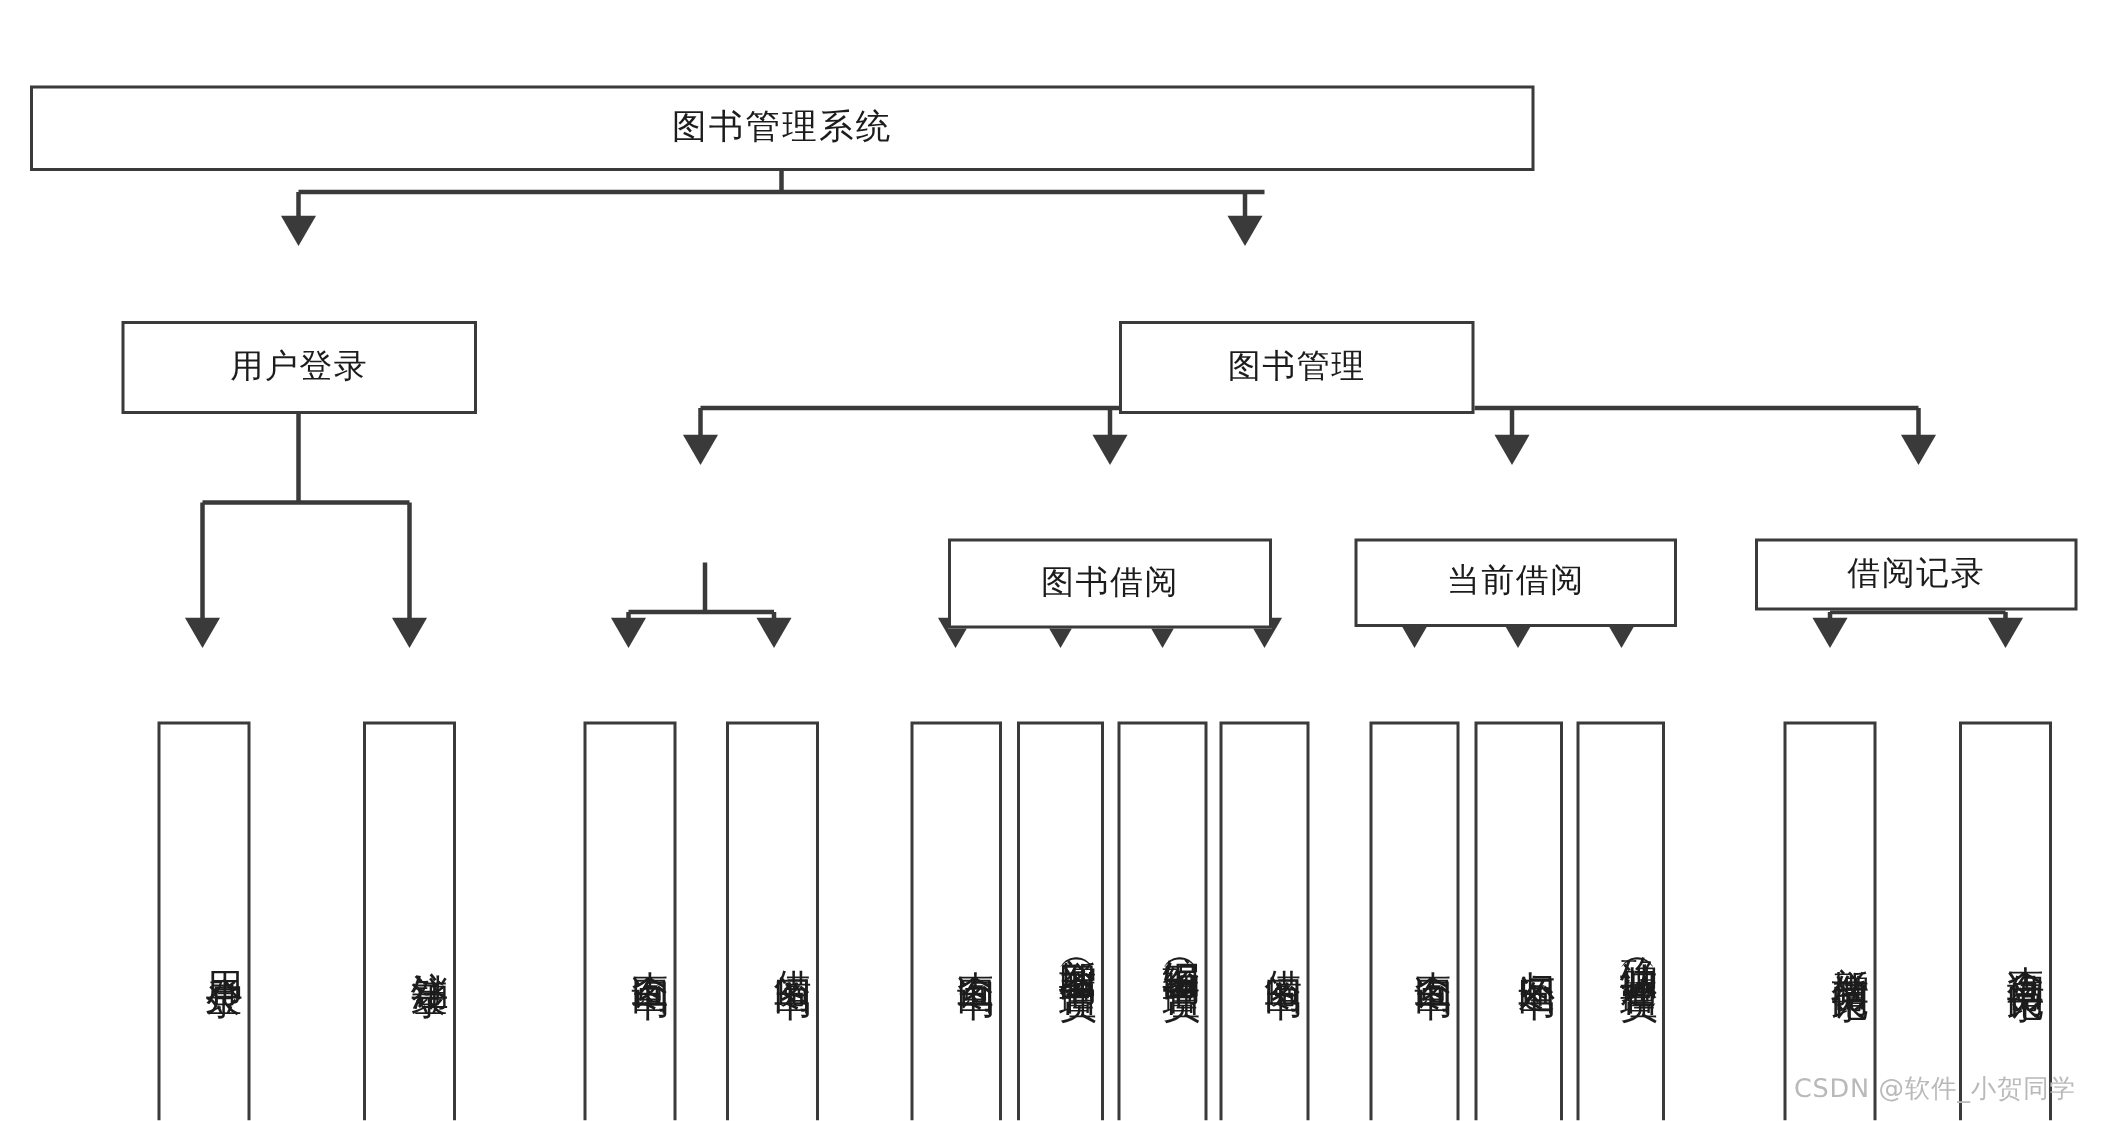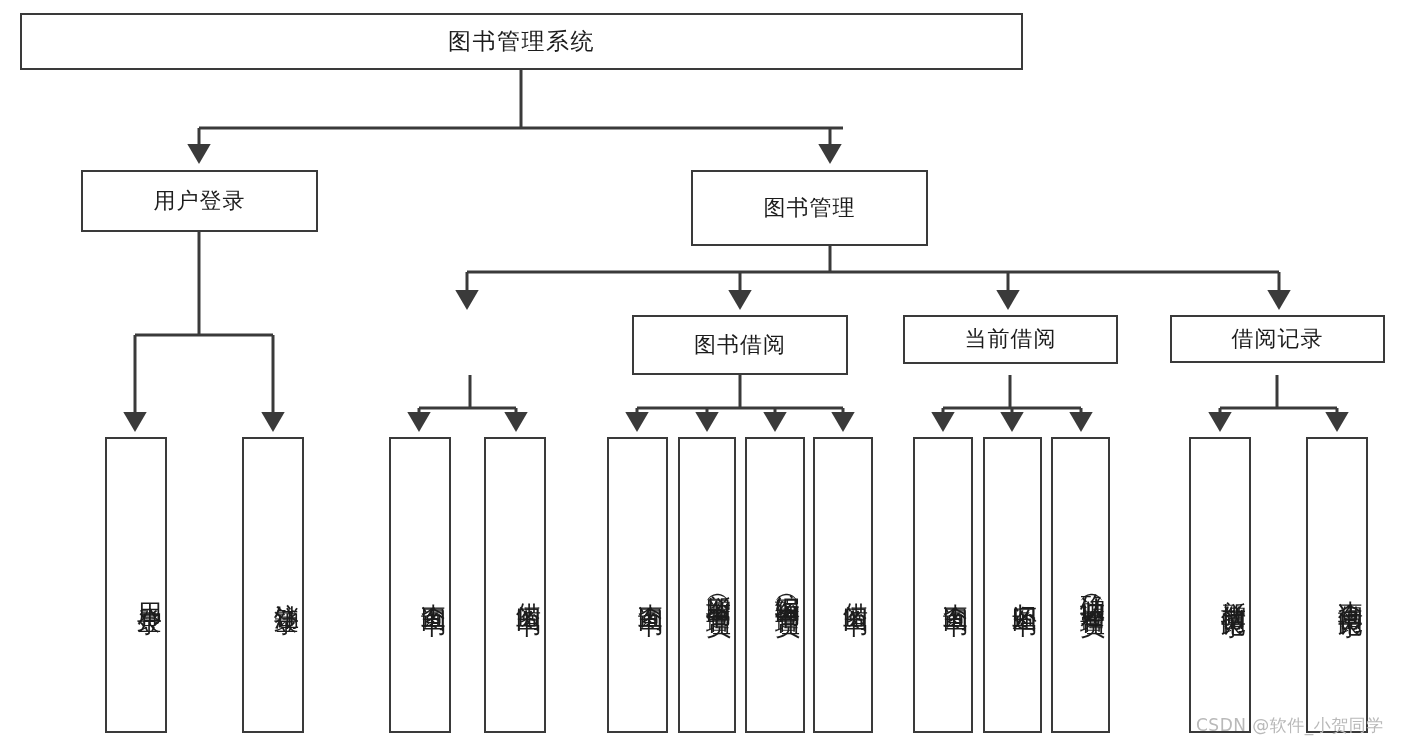--- a/index.html
+++ b/index.html
@@ -30,20 +30,21 @@
     position: absolute;
     box-sizing: border-box;
     background: #ffffff;
     border: 2.5px solid #3a3a3a;
     display: flex;
     align-items: center;
     justify-content: center;
     color: #1c1c1c;
     text-align: center;
     z-index: 2;
+    margin-top: 44px;
   }
   .node-h {
     font-size: 22px;
     letter-spacing: 1px;
     line-height: 1.2;
   }
   .node-root {
     font-size: 23px;
     letter-spacing: 1.5px;
   }
@@ -123,24 +124,24 @@
       <path d="M1277,375 L1277,408"></path>
       <path d="M1220,408 L1337,408"></path>
       <path d="M1220,408 L1220,420" marker-end="url(#arrow)"></path>
       <path d="M1337,408 L1337,420" marker-end="url(#arrow)"></path>
     </g>
   </svg>
 
   <div class="node node-h node-root" style="left: 20px; top: 13px; width: 1003px; height: 57px;">图书管理系统</div>
 
   <div class="node node-h" style="left: 81px; top: 170px; width: 237px; height: 62px;">用户登录</div>
-  <div class="node node-h" style="left: 691px; top: 170px; width: 237px; height: 76px;">图书管理</div>
+  <div class="node node-h" style="left: 746px; top: 170px; width: 237px; height: 62px;">图书管理</div>
 
   <div class="node node-h" style="left: 632px; top: 315px; width: 216px; height: 60px;">图书借阅</div>
-  <div class="node node-h" style="left: 903px; top: 315px; width: 215px; height: 49px;">当前借阅</div>
+  <div class="node node-h" style="left: 903px; top: 315px; width: 215px; height: 59px;">当前借阅</div>
   <div class="node node-h" style="left: 1170px; top: 315px; width: 215px; height: 48px;">借阅记录</div>
 
   <div class="node node-v" style="left: 105px; top: 437px; width: 62px; height: 296px;">用户登录</div>
   <div class="node node-v" style="left: 242px; top: 437px; width: 62px; height: 296px;">注销登录</div>
   <div class="node node-v" style="left: 389px; top: 437px; width: 62px; height: 296px;">查询图书</div>
   <div class="node node-v" style="left: 484px; top: 437px; width: 62px; height: 296px;">借阅图书</div>
   <div class="node node-v" style="left: 607px; top: 437px; width: 61px; height: 296px;">查询图书</div>
   <div class="node node-v tall" style="left: 678px; top: 437px; width: 58px; height: 296px;">新增图书（管理员）</div>
   <div class="node node-v tall" style="left: 745px; top: 437px; width: 60px; height: 296px;">编辑图书（管理员）</div>
   <div class="node node-v" style="left: 813px; top: 437px; width: 60px; height: 296px;">借阅图书</div>

